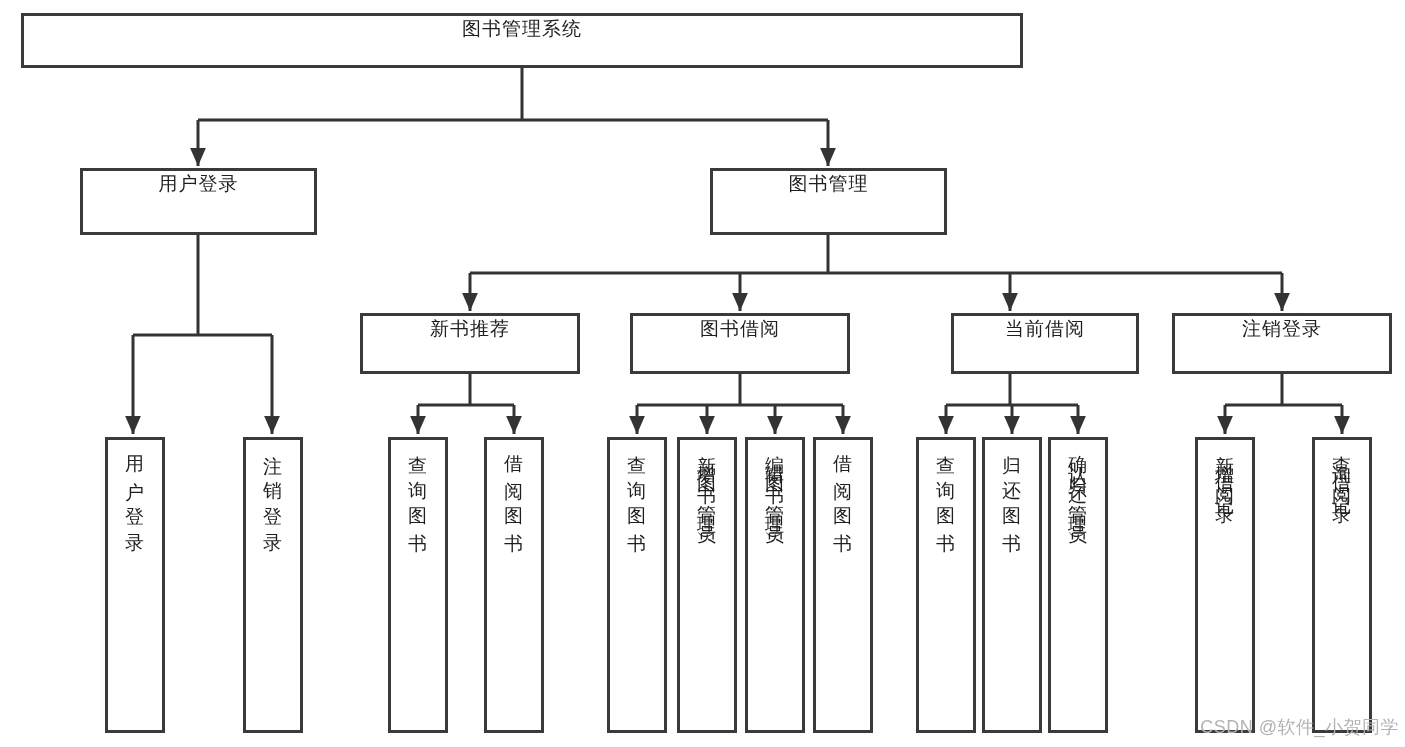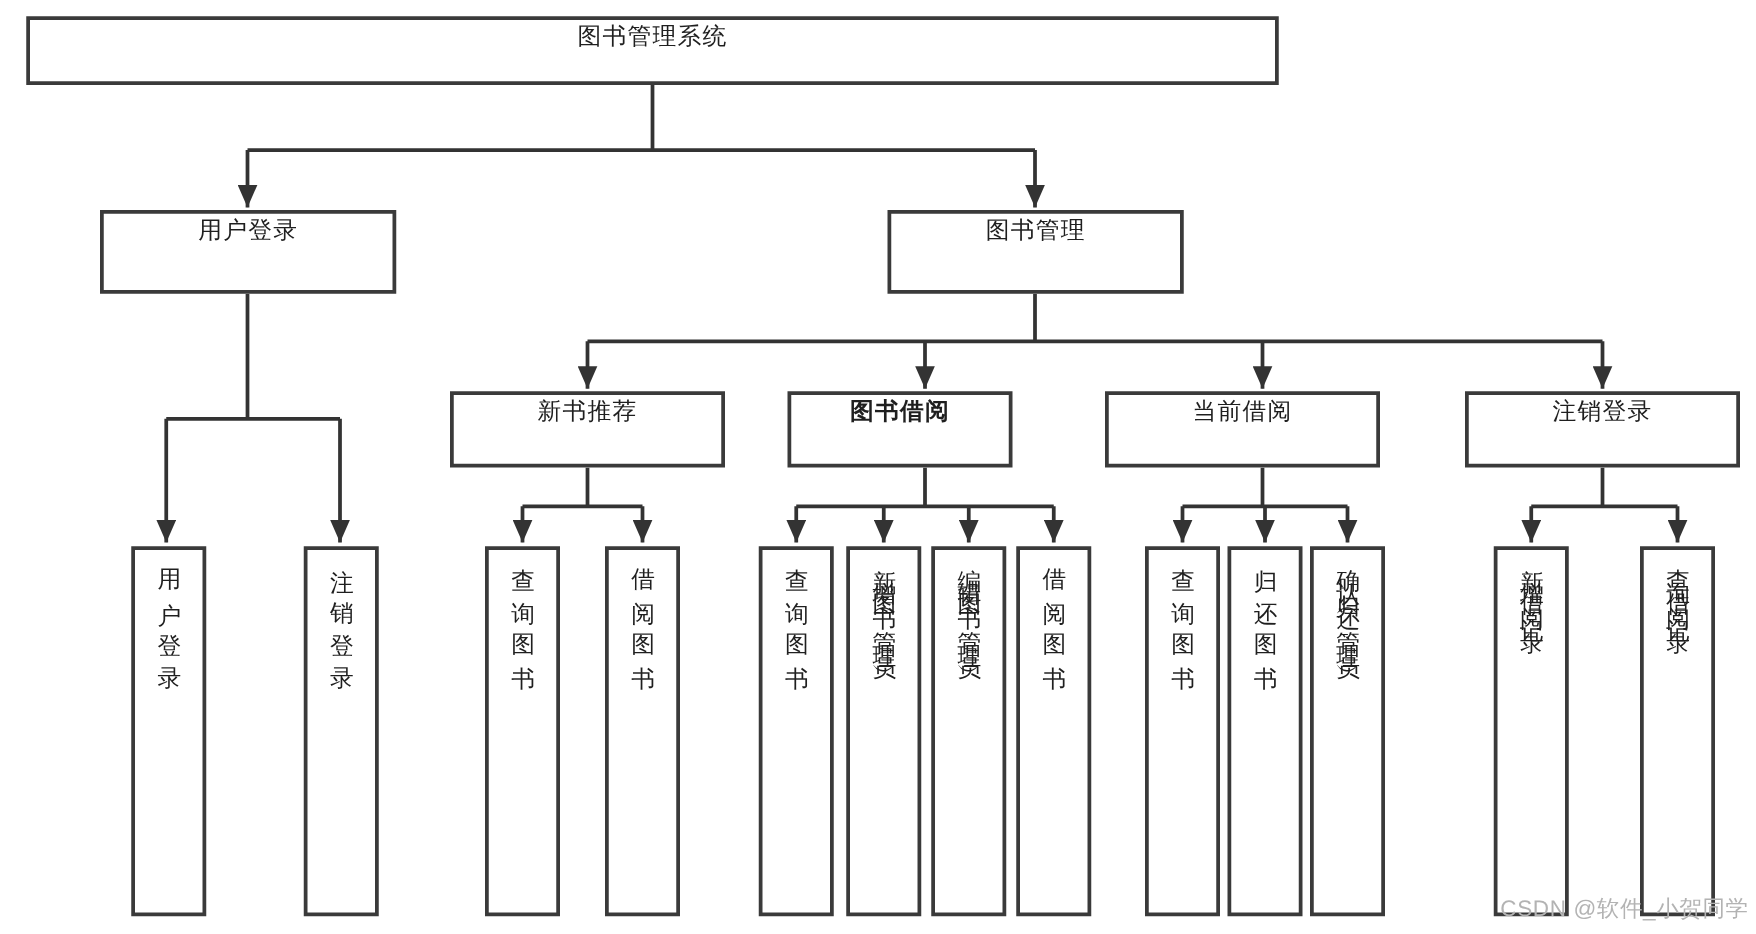--- a/index.html
+++ b/index.html
@@ -108,24 +108,24 @@
   <div class="node hbox" style="left:80px;top:168px;width:237px;height:67px;">
     <span class="label">用户登录</span>
   </div>
   <div class="node hbox" style="left:360px;top:313px;width:220px;height:61px;">
     <span class="label">新书推荐</span>
   </div>
 
   <div class="node hbox" style="left:710px;top:168px;width:237px;height:67px;">
     <span class="label">图书管理</span>
   </div>
-  <div class="node hbox" style="left:630px;top:313px;width:180px;height:61px;font-weight:bold;">
+  <div class="node hbox" style="left:630px;top:313px;width:220px;height:61px;">
     <span class="label">图书借阅</span>
   </div>
-  <div class="node hbox" style="left:884px;top:313px;width:220px;height:61px;">
+  <div class="node hbox" style="left:951px;top:313px;width:188px;height:61px;">
     <span class="label">当前借阅</span>
   </div>
   <div class="node hbox" style="left:1172px;top:313px;width:220px;height:61px;">
     <span class="label">注销登录</span>
   </div>
 
   <div class="node leaf" style="left:105px;">
     <span class="label short">用户登录</span>
   </div>
   <div class="node leaf" style="left:243px;">

